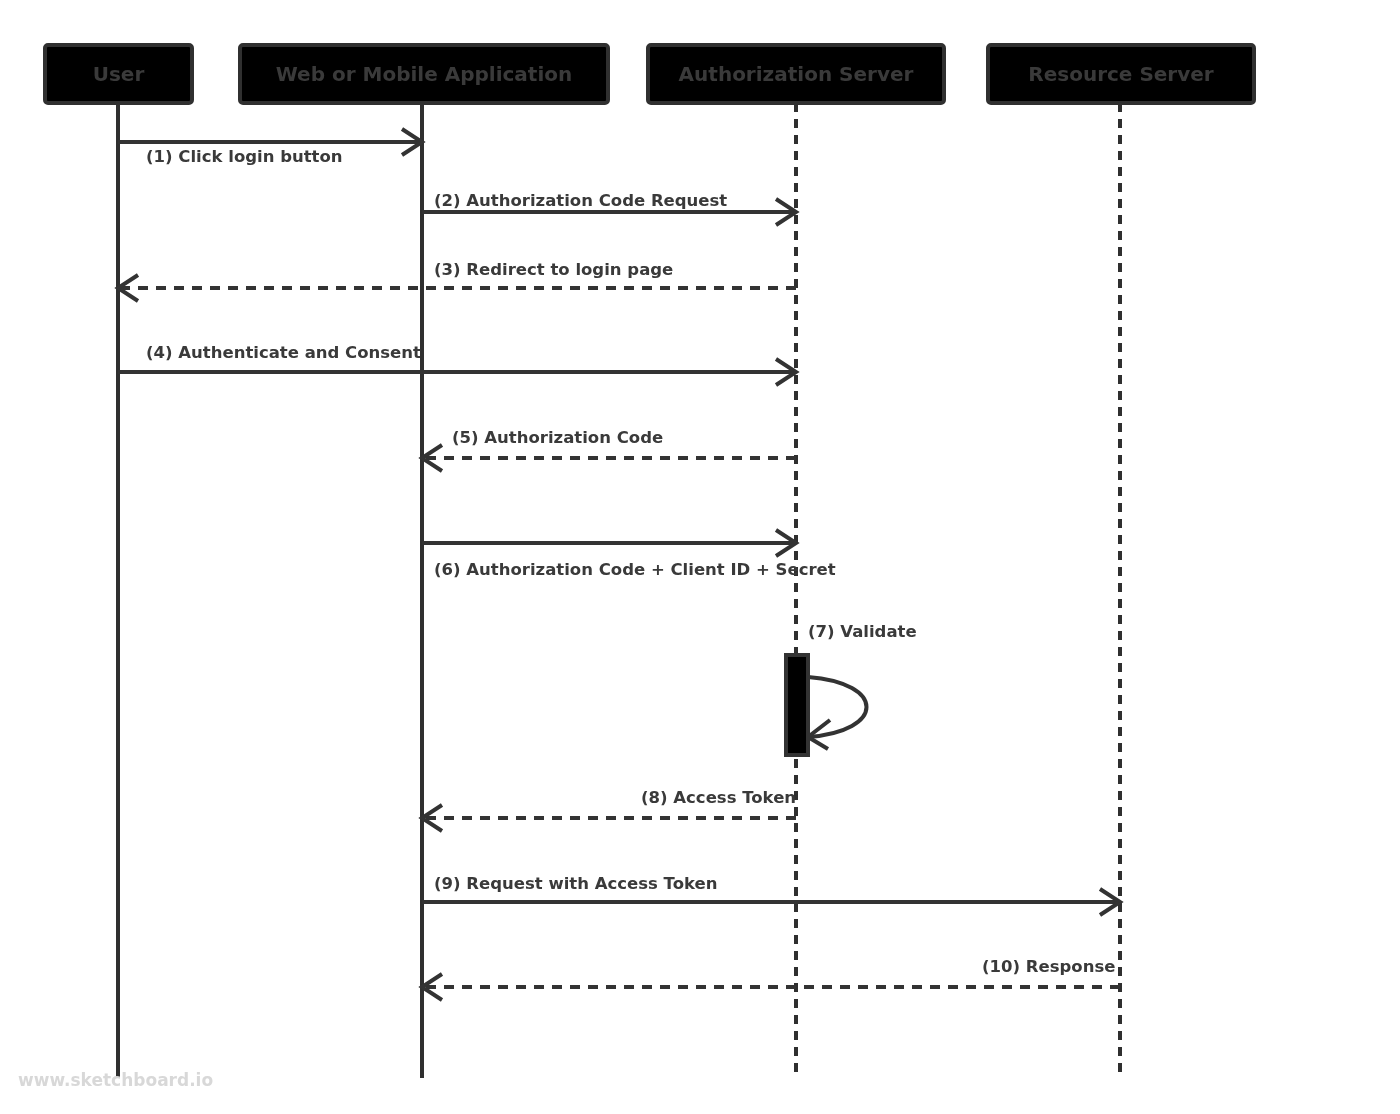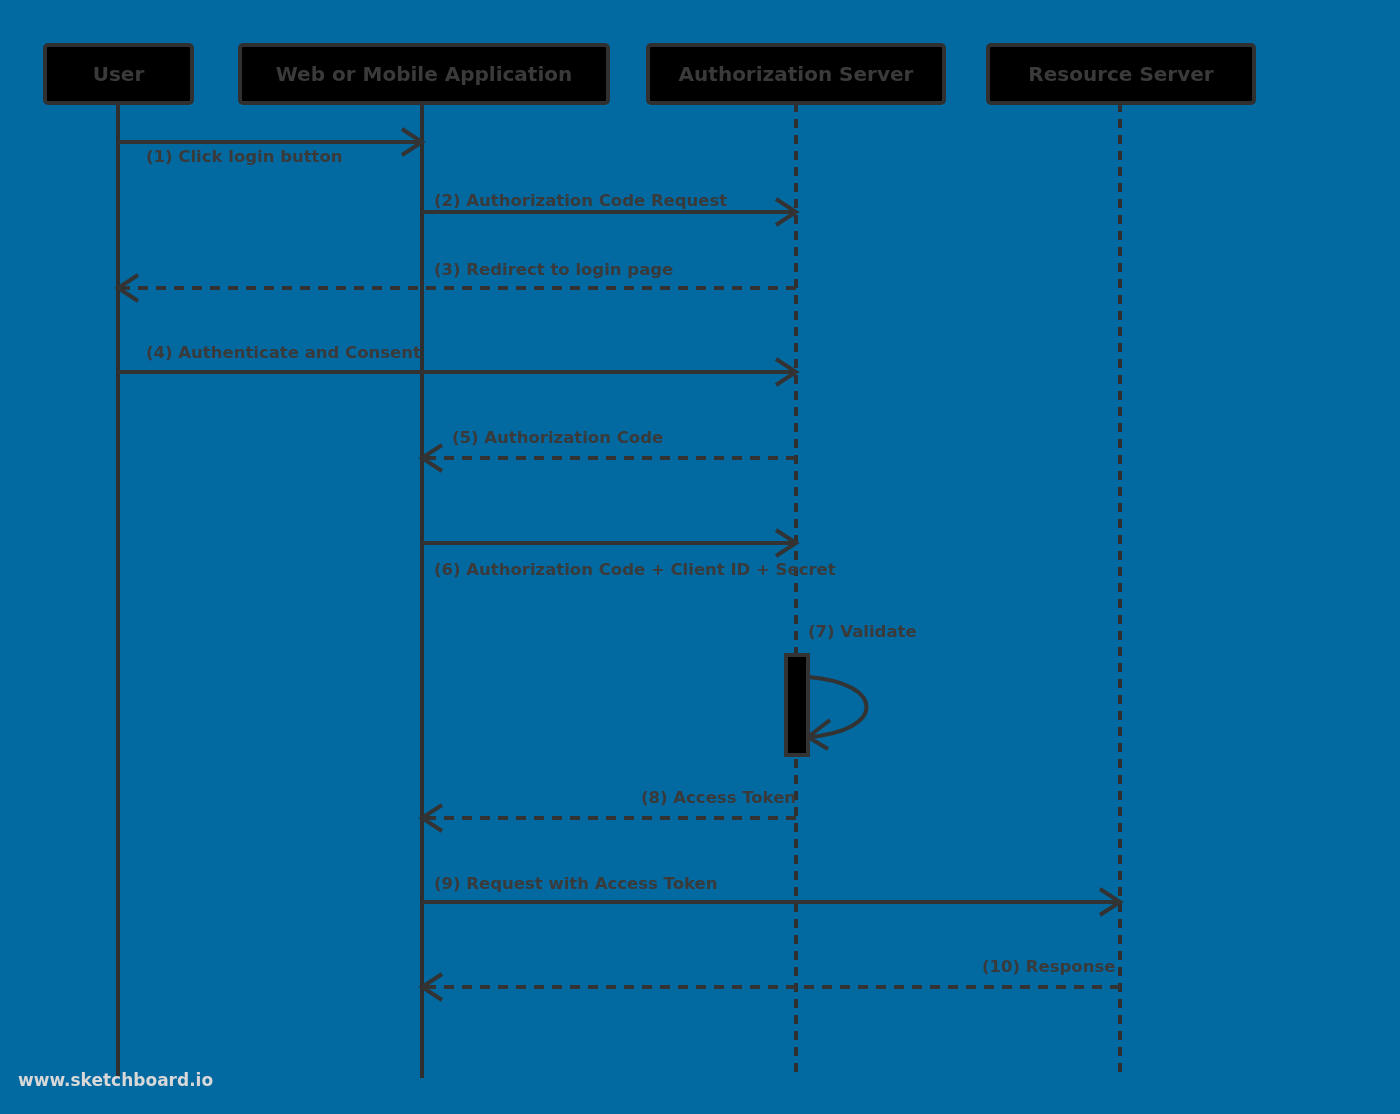--- a/index.html
+++ b/index.html
@@ -10,21 +10,21 @@
   body {
     width: 1400px;
     height: 1114px;
     font-family: "DejaVu Sans", sans-serif;
     overflow: hidden;
   }
   #canvas {
     position: relative;
     width: 1400px;
     height: 1114px;
-    background: #0369a1;
+    background: #ffffff;
   }
   #diagram-svg {
     position: absolute;
     left: 0;
     top: 0;
     width: 1400px;
     height: 1114px;
     display: block;
   }
   .participant-label {

